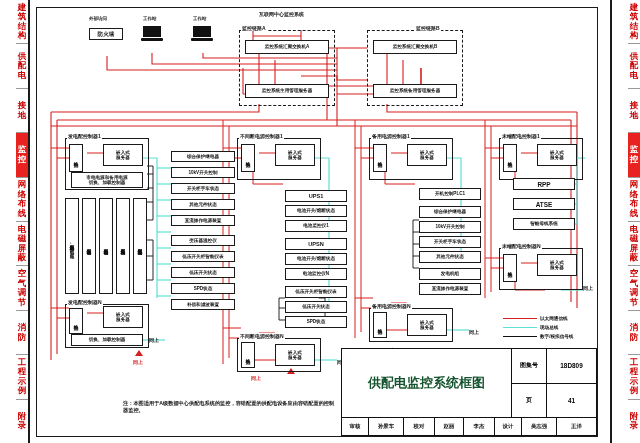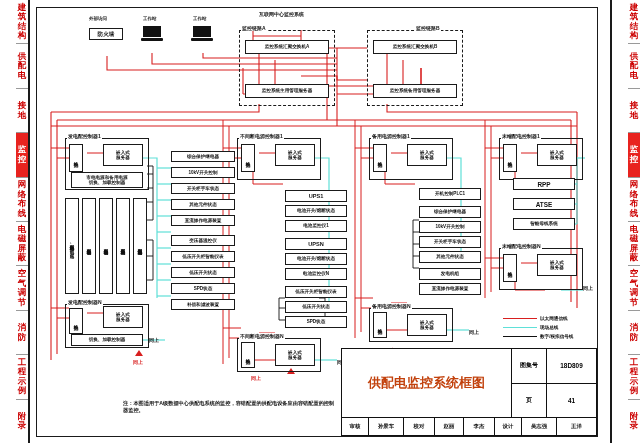--- a/index.html
+++ b/index.html
@@ -66,21 +66,21 @@
   .lgline.cy{border-top-color:#5fe0d8;}
   .lgline.bk{border-top-color:#111;}
   .lgtx{font-size:4.6px;font-weight:bold;color:#111;white-space:nowrap;}
 
   
   #titleblk{position:absolute;left:304px;top:340px;width:256px;height:88px;
             border:1.4px solid #111;box-sizing:border-box;display:flex;
             flex-direction:column;background:#fff;}
   #tbmain{flex:1;display:flex;}
   #tbtitle{flex:1;border-right:1.2px solid #111;display:flex;align-items:center;
-           justify-content:center;font-size:13px;font-weight:bold;color:#c2410c;}
+           justify-content:center;font-size:13px;font-weight:bold;color:#14532d;}
   #tbnum{width:84px;display:flex;flex-direction:column;}
   #tbnum .r{flex:1;display:flex;}
   #tbnum .c1{width:34px;border-right:1.2px solid #111;display:flex;
              align-items:center;justify-content:center;font-size:6px;
              font-weight:bold;}
   #tbnum .c2{flex:1;display:flex;align-items:center;justify-content:center;
              font-size:6.4px;font-weight:bold;}
   #tbnum .r:first-child{border-bottom:1.2px solid #111;}
   #tbsign{height:17px;border-top:1.4px solid #111;display:flex;}
   #tbsign .cell{border-right:1px solid #111;display:flex;align-items:center;

